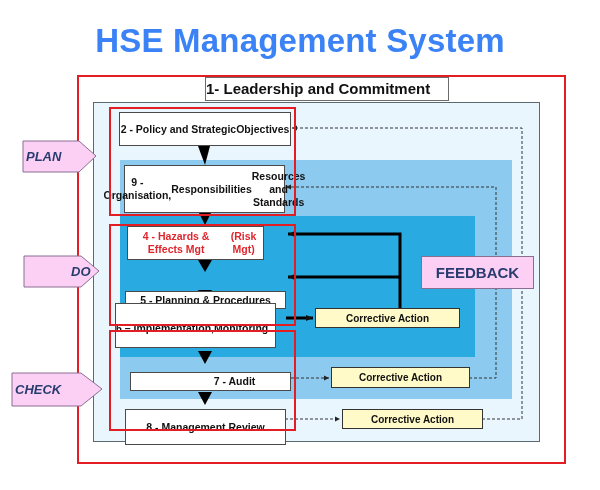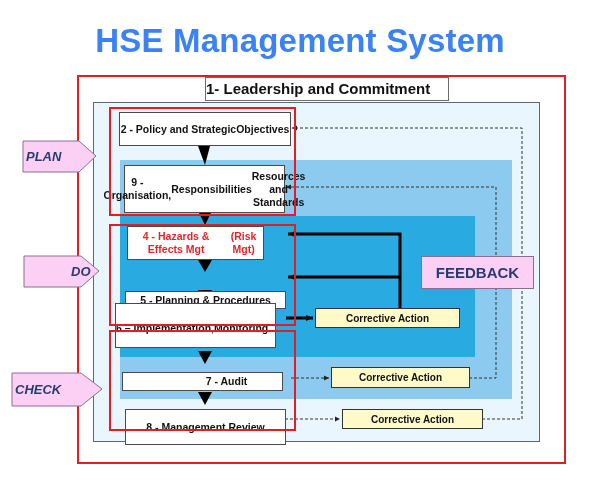--- a/index.html
+++ b/index.html
@@ -103,21 +103,21 @@
   <span>4 - Hazards &amp; Effects Mgt</span>
   <span>(Risk Mgt)</span>
 </div>
 <div class="abs box" style="left:125px;top:272px;width:161px;height:18px;margin-top:19px;">
   <span>5 - Planning  &amp; Procedures</span>
 </div>
 <div class="abs box box6" style="left:115px;top:303px;width:161px;height:45px;padding-top:5px;">
   <span>6 – Implementation,</span>
   <span style="margin-top:0;">Monitoring</span>
 </div>
-<div class="abs box" style="left:122px;top:372px;width:161px;height:19px;padding-left:48px;">
+<div class="abs box" style="left:130px;top:372px;width:161px;height:19px;padding-left:48px;">
   <span>7 - Audit</span>
 </div>
 <div class="abs box" style="left:125px;top:409px;width:161px;height:36px;">
   <span>8 - Management  Review</span>
 </div>
 
 <div class="abs redgroup" style="left:109px;top:107px;width:187px;height:109px;"></div>
 <div class="abs redgroup" style="left:109px;top:224px;width:187px;height:102px;"></div>
 <div class="abs redgroup" style="left:109px;top:330px;width:187px;height:101px;"></div>
 

